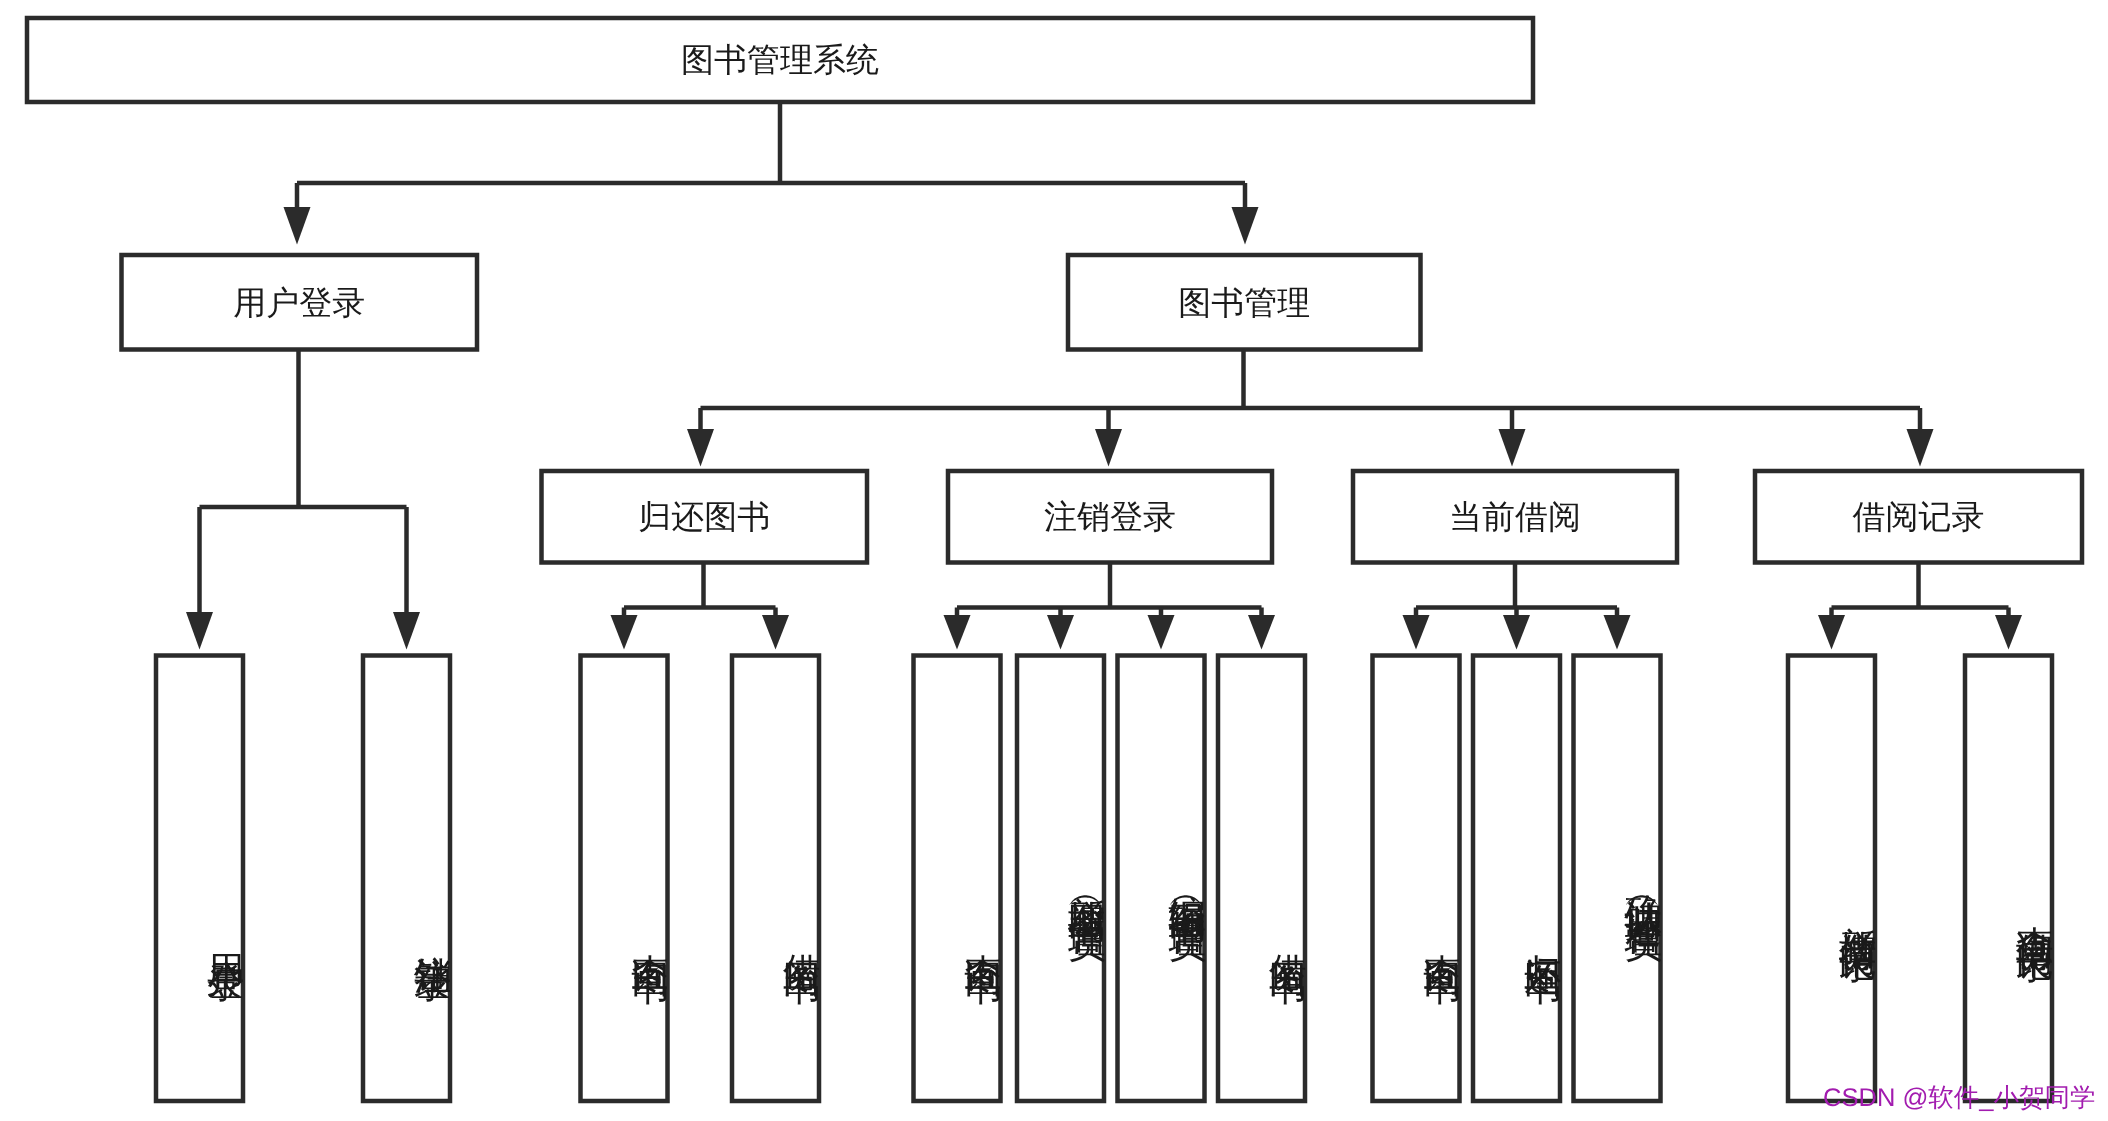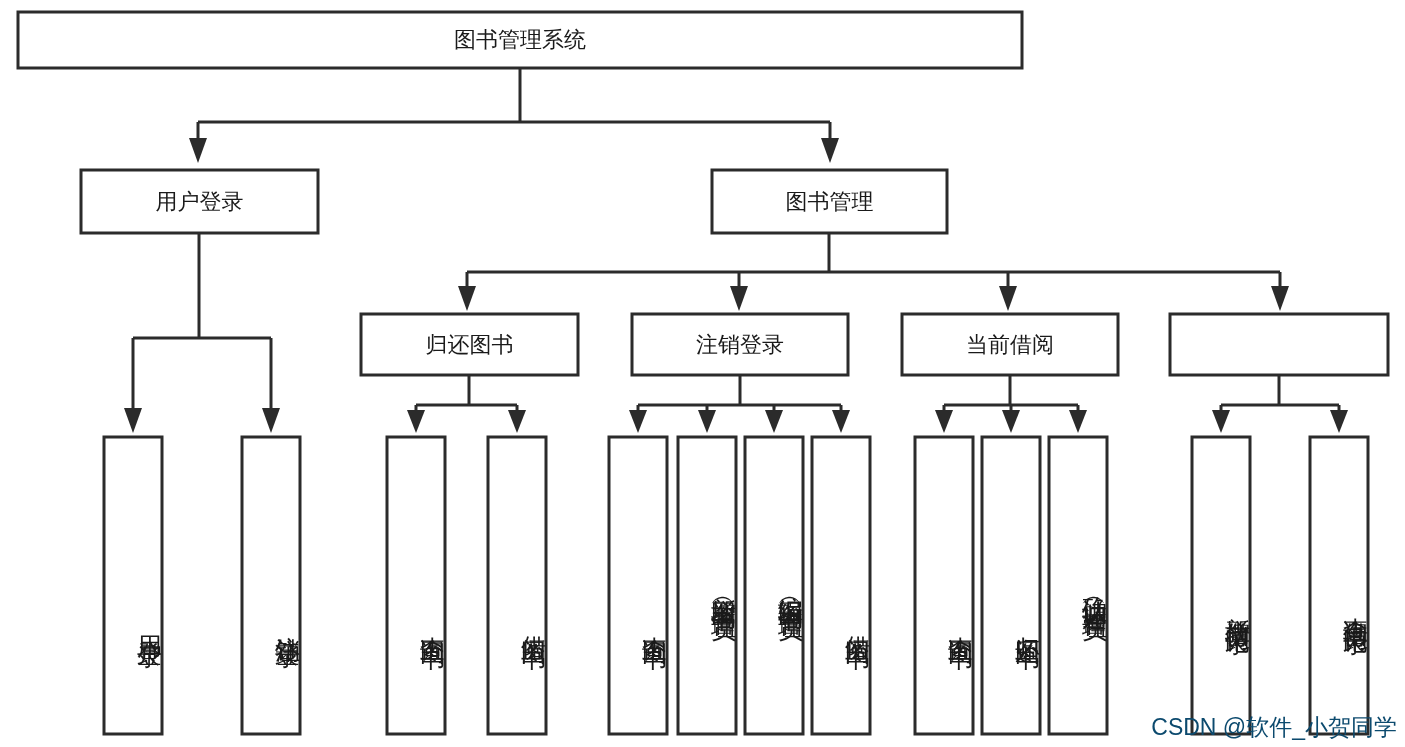--- a/index.html
+++ b/index.html
@@ -52,22 +52,22 @@
     font-size:22px;
     color:#1a1a1a;
     white-space:nowrap;
     pointer-events:none;
   }
   #watermark{
     position:absolute;
     right:8px;
     bottom:4px;
     font-family:"Liberation Sans","DejaVu Sans",sans-serif;
-    font-size:23px;
-    color:#0c4a6e;
+    font-size:17px;
+    color:#a21caf;
     white-space:nowrap;
     pointer-events:none;
   }
 </style>
 </head>
 <body>
 
 <div id="diagram-root">
 
   <svg id="diagram" viewBox="0 0 1405 747">
@@ -164,20 +164,21 @@
   </svg>
 
   <div class="hlabel title-label" style="left:18px;top:12px;width:1004px;height:56px;">图书管理系统</div>
 
   <div class="hlabel" style="left:81px;top:170px;width:237px;height:63px;">用户登录</div>
   <div class="hlabel" style="left:712px;top:170px;width:235px;height:63px;">图书管理</div>
 
   <div class="hlabel" style="left:361px;top:314px;width:217px;height:61px;">归还图书</div>
   <div class="hlabel" style="left:632px;top:314px;width:216px;height:61px;">注销登录</div>
   <div class="hlabel" style="left:902px;top:314px;width:216px;height:61px;border-radius:22px;">当前借阅</div>
+  <div class="hlabel" style="left:1170px;top:314px;width:218px;height:61px;">借阅记录</div>
 
   <div class="vlabel" style="left:104px;top:509px;width:58px;height:225px;">用户登录</div>
   <div class="vlabel" style="left:242px;top:509px;width:58px;height:225px;">注销登录</div>
 
   <div class="vlabel" style="left:387px;top:509px;width:58px;height:225px;">查询图书</div>
   <div class="vlabel" style="left:488px;top:509px;width:58px;height:225px;">借阅图书</div>
 
   <div class="vlabel" style="left:609px;top:509px;width:58px;height:225px;">查询图书</div>
   <div class="vlabel" style="left:678px;top:446px;width:58px;height:288px;">新增图书（管理员）</div>
   <div class="vlabel" style="left:745px;top:446px;width:58px;height:288px;">编辑图书（管理员）</div>

